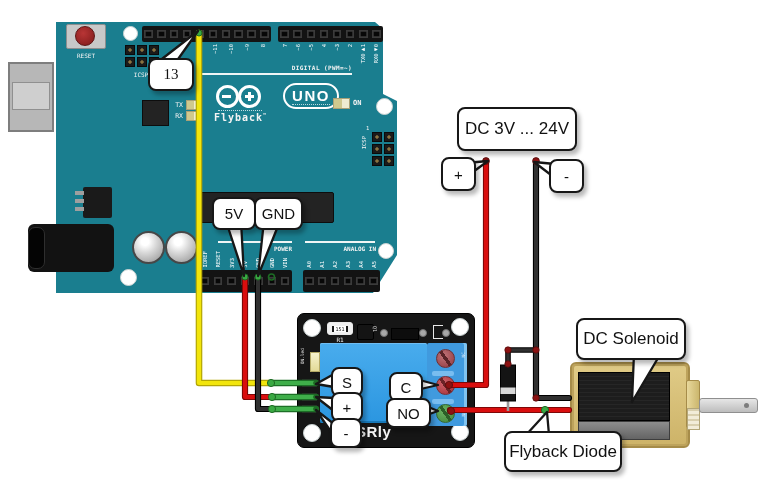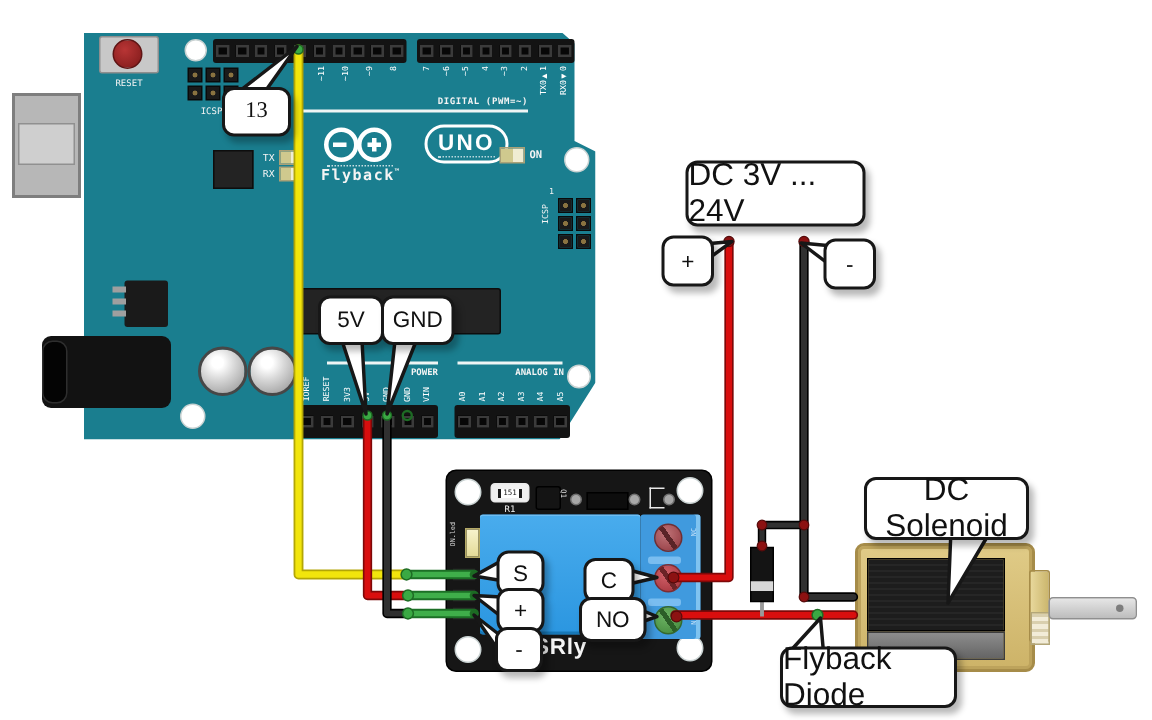--- a/index.html
+++ b/index.html
@@ -26,21 +26,21 @@
   .led{background:linear-gradient(90deg,#cfc98e 0 55%,#efecd2 55%);border:1px solid #a9a177;box-sizing:border-box;}
   .ring{border:3.2px solid #fff;border-radius:50%;box-sizing:border-box;}
   
   .relay-pcb{background:#161616;border-radius:7px;border:1px solid #000;box-sizing:border-box;}
   .screw{border-radius:50%;box-sizing:border-box;}
   .tsilk span{writing-mode:vertical-rl;transform:rotate(180deg);font:4.5px "DejaVu Sans Mono",monospace;color:#cfe7fa;}
   
   .callout{position:absolute;background:#fff;border:2.4px solid #171717;border-radius:8px;
            display:flex;align-items:center;justify-content:center;color:#111;
            font-size:15px;box-shadow:3px 4px 4px rgba(0,0,0,.28);z-index:30;}
-  .callout.lg{font-size:21px;}
+  .callout.lg{font-size:17px;}
   svg.overlay{position:absolute;left:0;top:0;z-index:20;}
 </style>
 </head>
 <body>
 
 <div id="canvas">
 
   <div class="a board"></div>
 
   <div class="a" style="left:8px;top:62px;width:46px;height:70px;background:#b7b7b7;border:2px solid #7e7e7e;box-sizing:border-box;"></div>
@@ -336,15 +336,15 @@
   <div class="callout" style="left:254px;top:197px;width:45px;height:29px;">GND</div>
   <div class="callout lg" style="left:457px;top:107px;width:116px;height:40px;">DC 3V ... 24V</div>
   <div class="callout" style="left:441px;top:157px;width:31px;height:30px;">+</div>
   <div class="callout" style="left:549px;top:159px;width:31px;height:30px;">-</div>
   <div class="callout" style="left:331px;top:367px;width:28px;height:26px;">S</div>
   <div class="callout" style="left:331px;top:392px;width:28px;height:26px;">+</div>
   <div class="callout" style="left:330px;top:418px;width:28px;height:26px;">-</div>
   <div class="callout" style="left:389px;top:372px;width:30px;height:26px;">C</div>
   <div class="callout" style="left:386px;top:398px;width:41px;height:26px;">NO</div>
   <div class="callout lg" style="left:576px;top:318px;width:106px;height:38px;text-align:center;">DC Solenoid</div>
-  <div class="callout lg" style="left:520px;top:431px;width:114px;height:37px;">Flyback Diode</div>
+  <div class="callout lg" style="left:504px;top:431px;width:114px;height:37px;">Flyback Diode</div>
 
 </div>
 
 </body></html>

